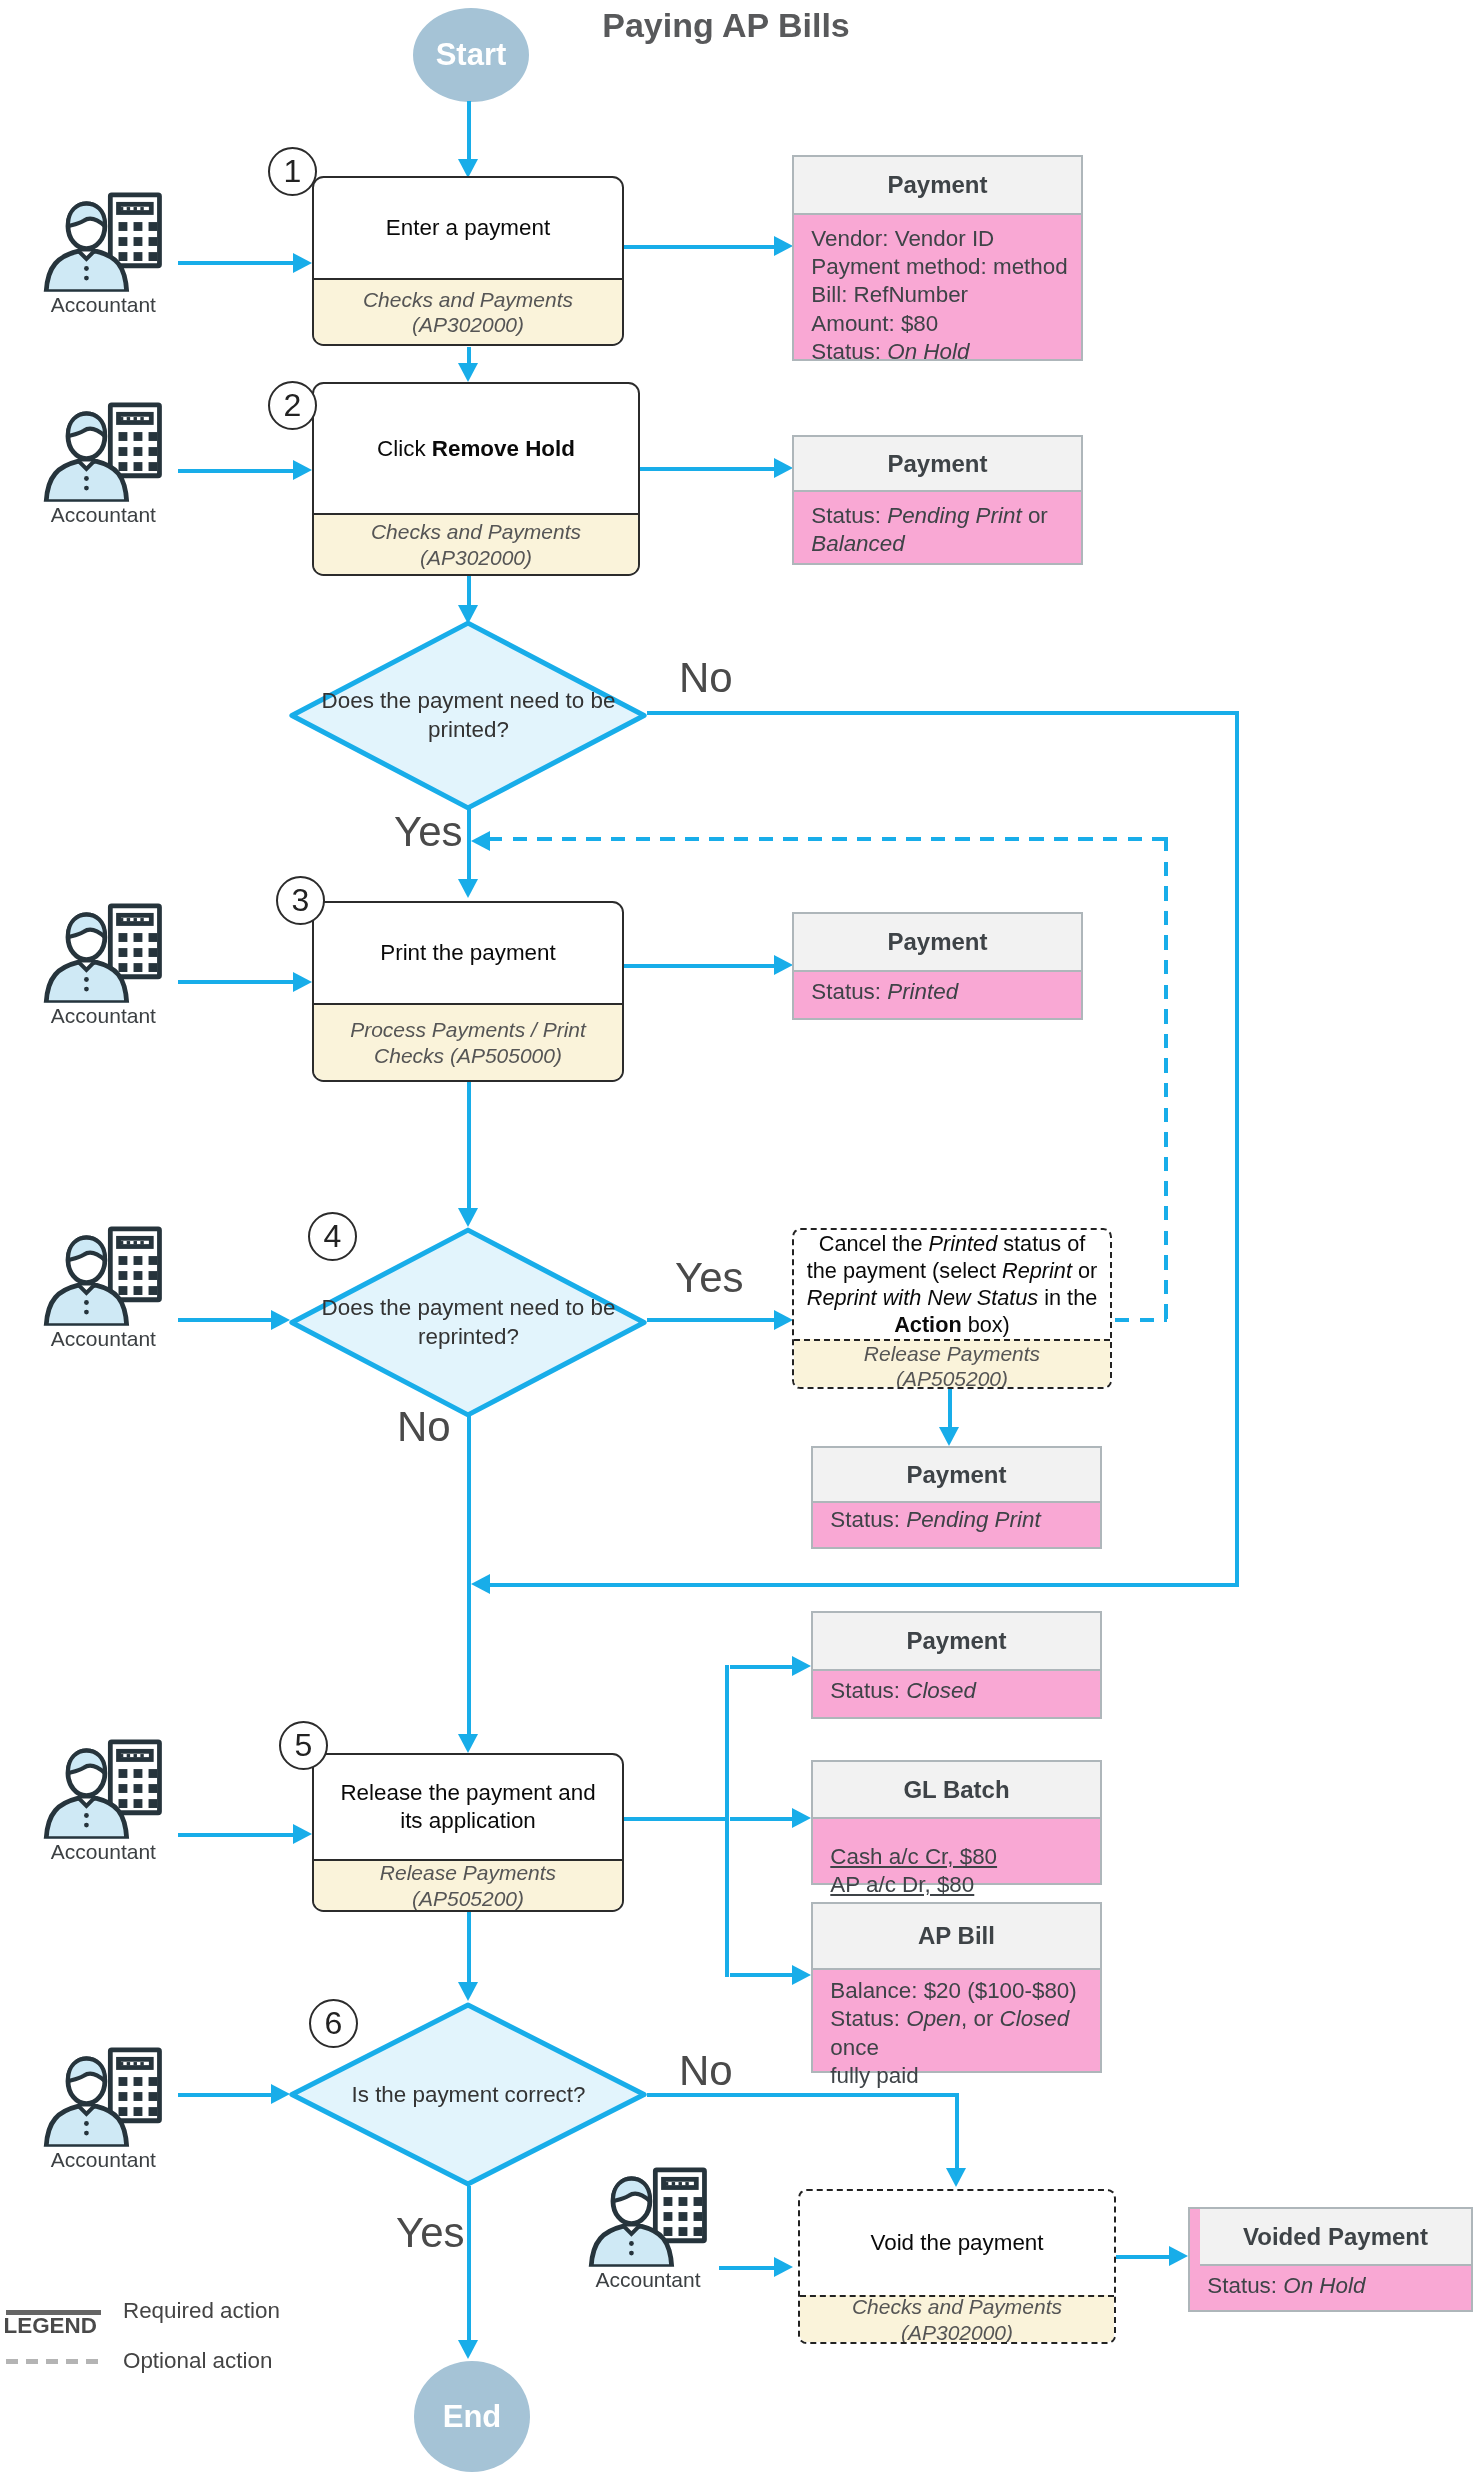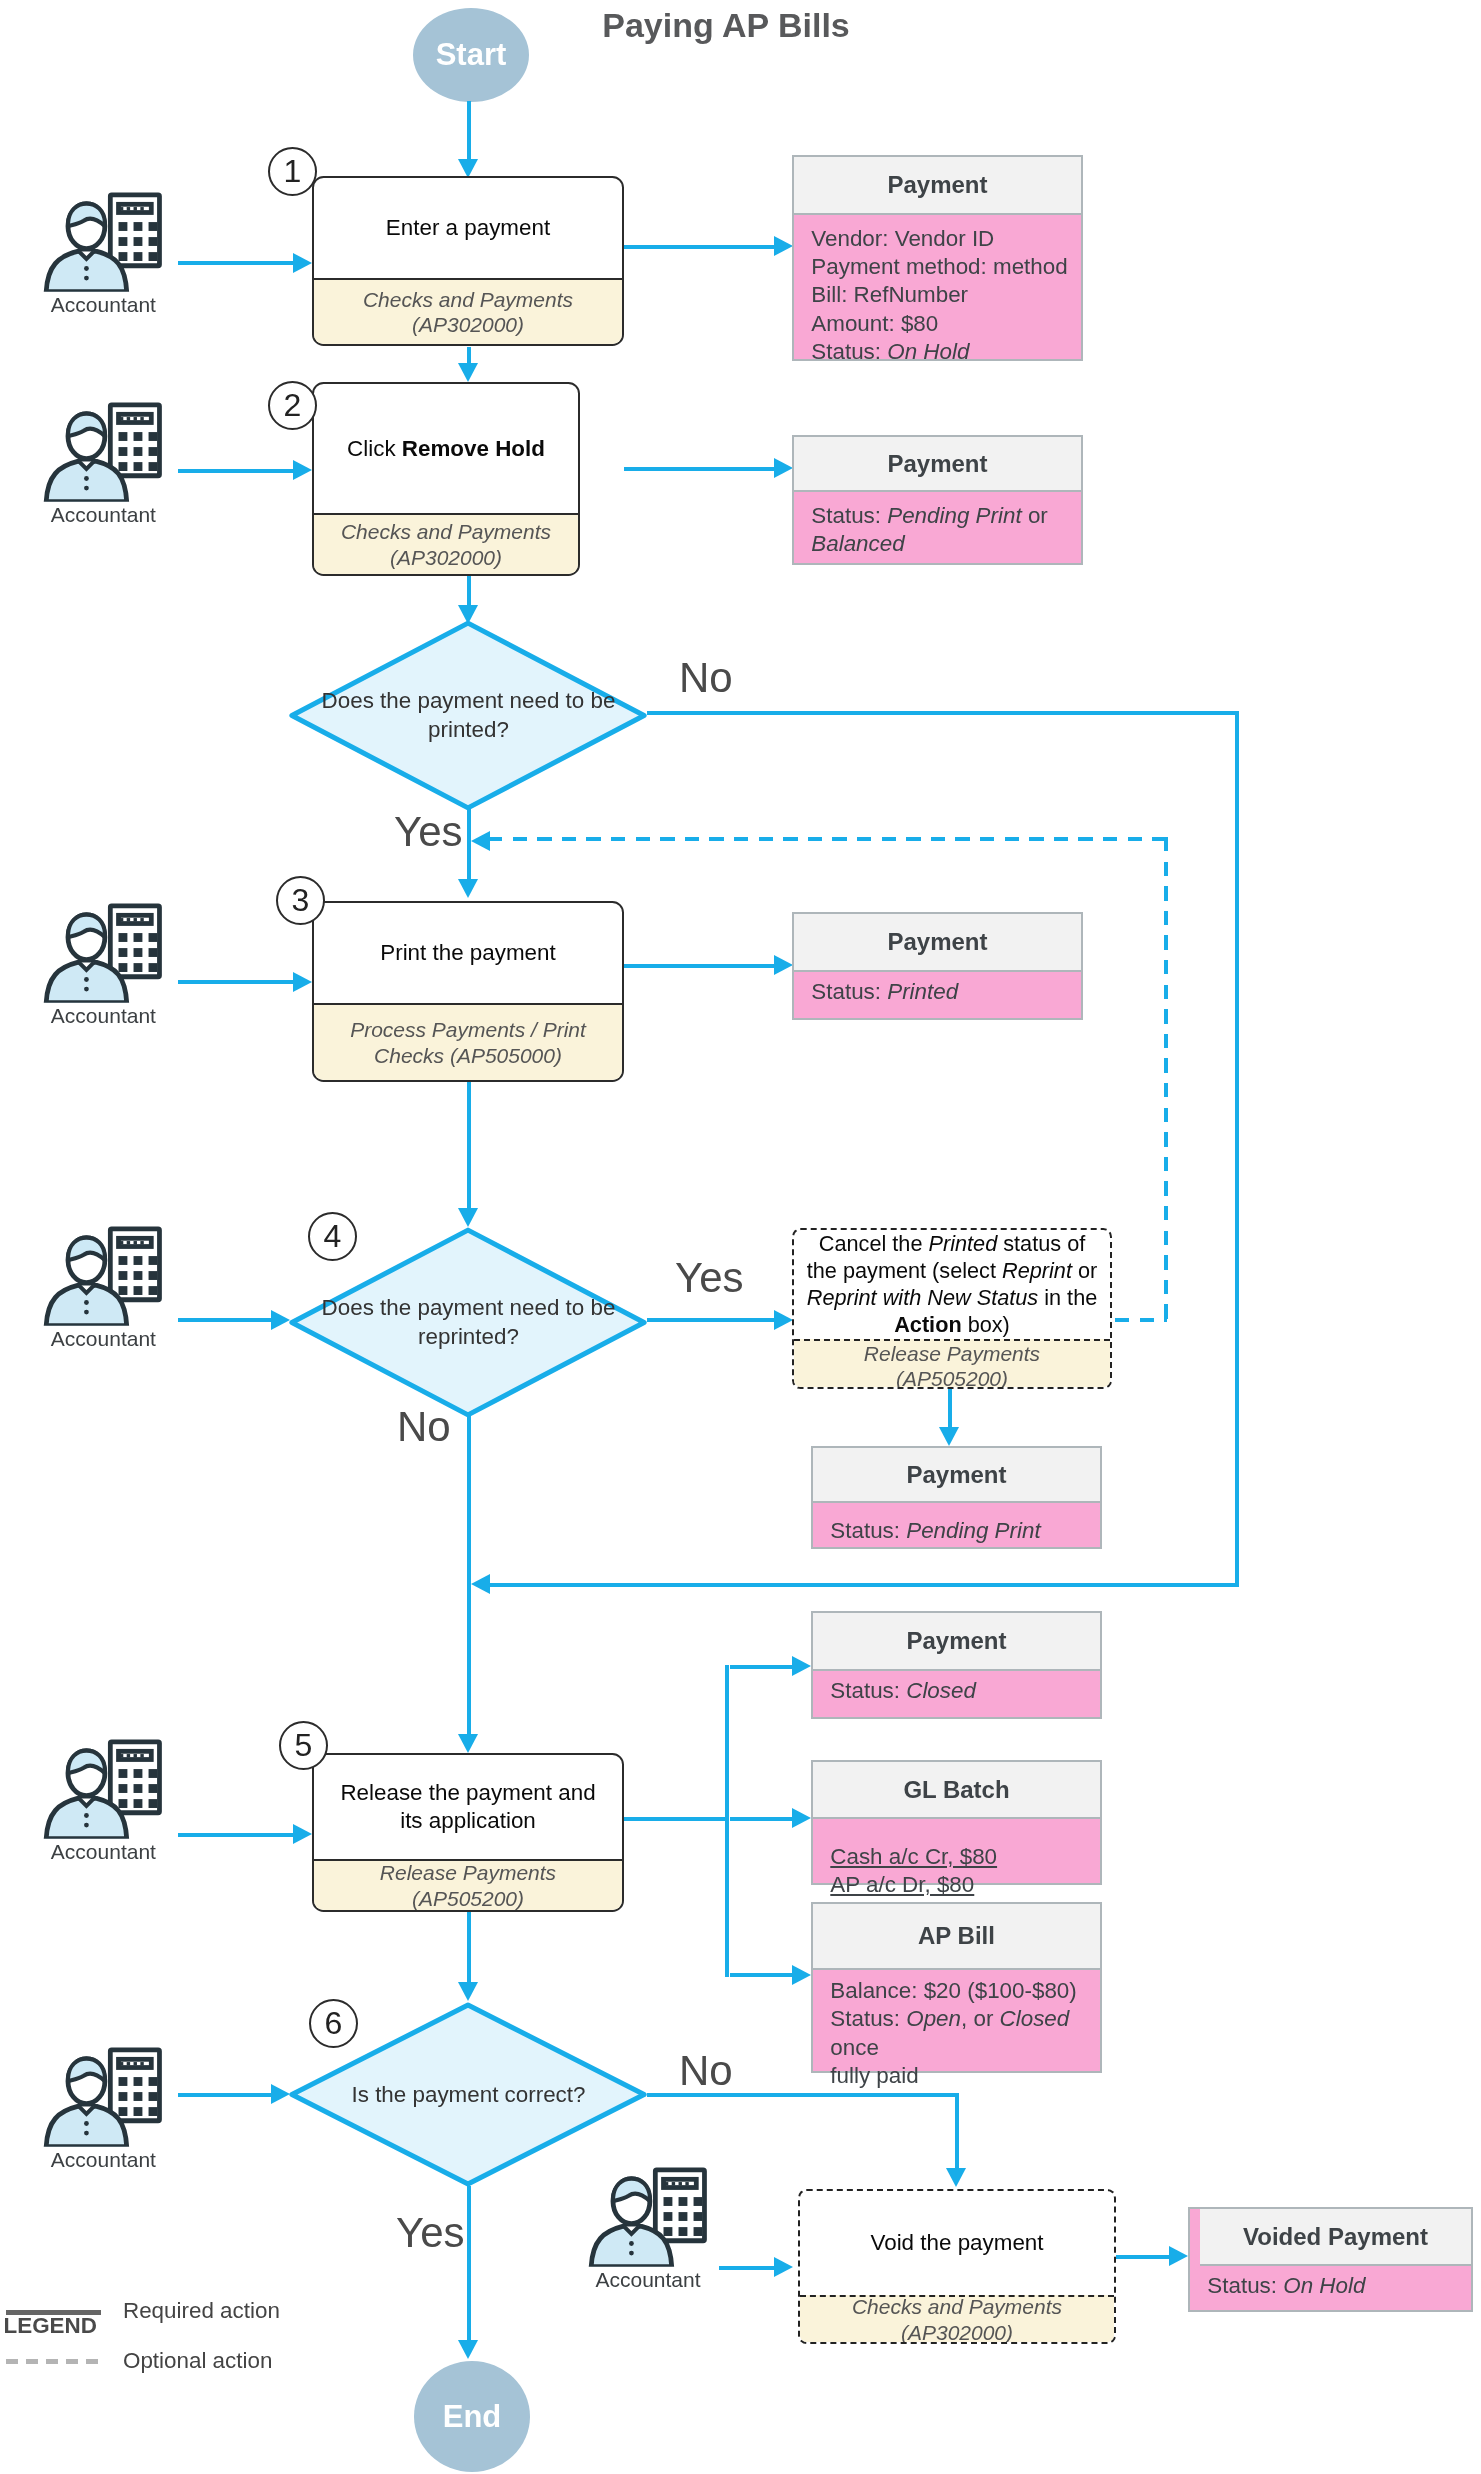--- a/index.html
+++ b/index.html
@@ -188,21 +188,21 @@
   <div class="elbl" style="left:396px;top:2209px;">Yes</div>
 
   <div class="step" style="left:312px;top:176px;width:312px;height:170px;">
     <div class="lbl">
         <span><span>Enter a payment</span></span>
       </div>
     <div class="scr" style="height:64px;">Checks and Payments (AP302000)</div>
   </div>
   <div class="badge" style="left:268px;top:147px;">1</div>
 
-  <div class="step" style="left:312px;top:382px;width:268px;height:194px;">
+  <div class="step" style="left:312px;top:382px;width:328px;height:194px;">
     <div class="lbl">
         <span><span>Click </span><span class="bd2">Remove Hold</span></span>
       </div>
     <div class="scr" style="height:59px;">Checks and Payments (AP302000)</div>
   </div>
   <div class="badge" style="left:268px;top:381px;">2</div>
 
   <div class="step" style="left:312px;top:901px;width:312px;height:181px;">
     <div class="lbl">
         <span><span>Print the payment</span></span>
@@ -271,21 +271,21 @@
 
   <div class="card" style="left:792px;top:912px;width:291px;height:108px;">
     <div class="hd" style="height:56px;">Payment</div>
     <div class="bd" style="padding-top:5.8px;">
         <div><span>Status: </span><span class="it">Printed</span></div>
       </div>
   </div>
 
   <div class="card" style="left:811px;top:1446px;width:291px;height:103px;">
     <div class="hd" style="height:53px;">Payment</div>
-    <div class="bd" style="padding-top:14px;">
+    <div class="bd" style="padding-top:3px;">
         <div><span>Status: </span><span class="it">Pending Print</span></div>
       </div>
   </div>
 
   <div class="card" style="left:811px;top:1611px;width:291px;height:108px;">
     <div class="hd" style="height:56px;">Payment</div>
     <div class="bd" style="padding-top:5.8px;">
         <div><span>Status: </span><span class="it">Closed</span></div>
       </div>
   </div>

